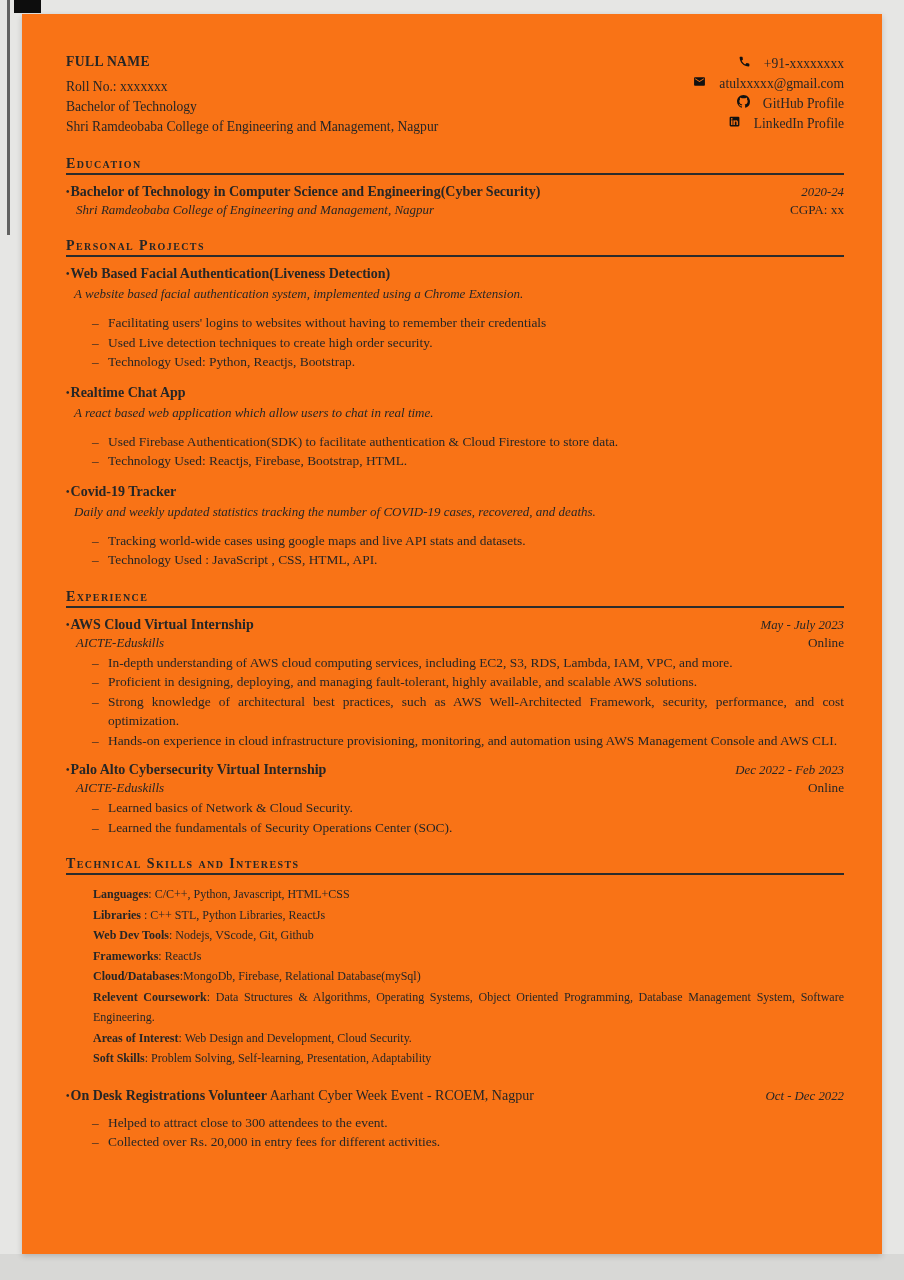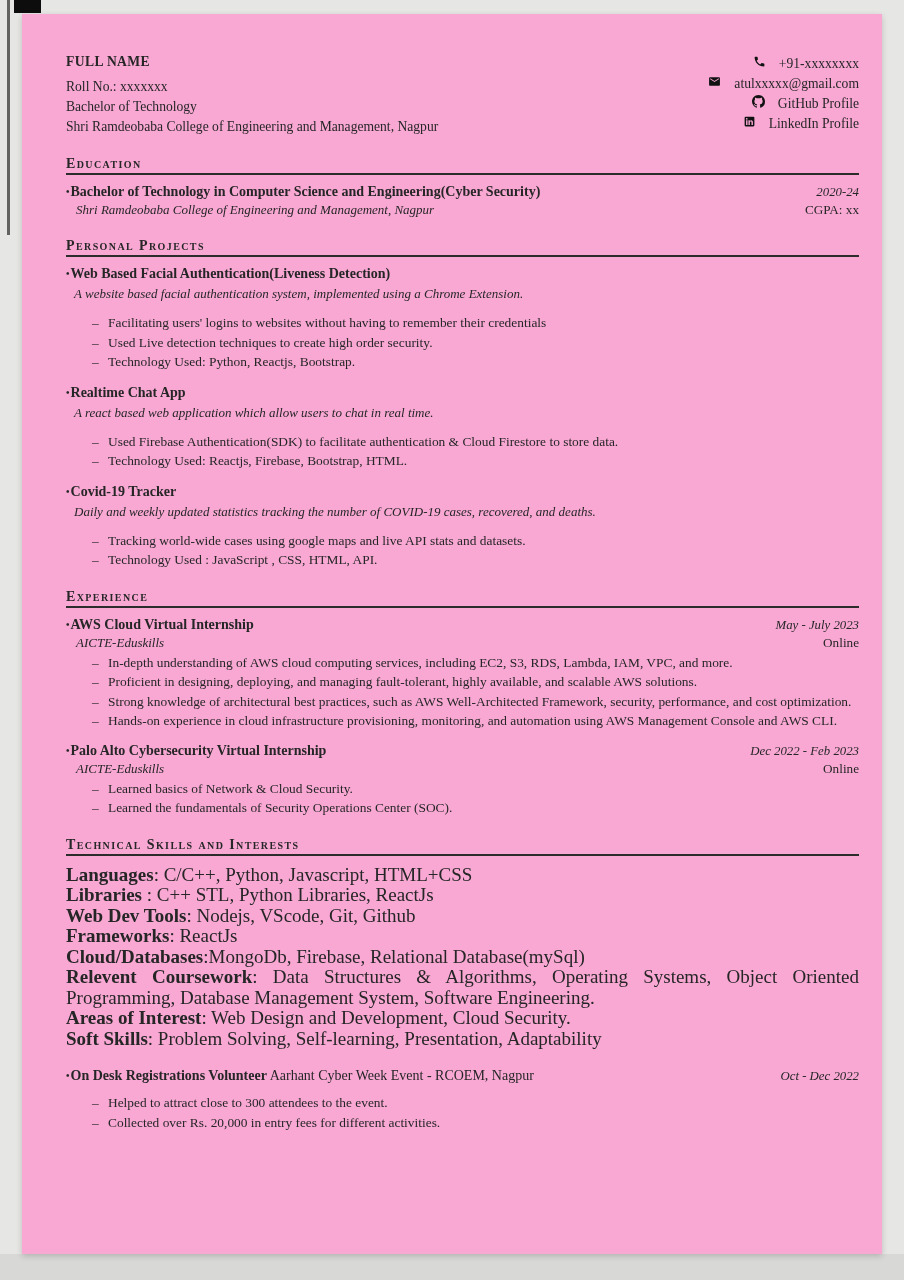--- a/index.html
+++ b/index.html
@@ -2,22 +2,22 @@
 <html><head>
 <meta charset="utf-8">
 <style>
   * { margin:0; padding:0; box-sizing:border-box; }
   html,body { width:904px; height:1280px; }
   body { background:#e6e6e4; font-family:"Liberation Serif","DejaVu Serif",serif; color:#262626; }
   .canvas { position:relative; width:904px; height:1280px; overflow:hidden; }
   .bottom-strip { position:absolute; left:0; bottom:0; width:904px; height:26px; background:#d8d8d6; }
   .page {
     position:absolute; left:22px; top:14px; width:860px; height:1240px;
-    background:#f9a8d4; box-shadow:0 2px 6px rgba(0,0,0,0.18);
-    padding:38px 23px 20px 44px;
+    background:#f97316; box-shadow:0 2px 6px rgba(0,0,0,0.18);
+    padding:38px 38px 20px 44px;
     filter:blur(0.22px);
   }
   .scan-corner { position:absolute; left:14px; top:0; width:27px; height:13px; background:#0d0d0d; z-index:5; }
   .scan-line { position:absolute; left:7px; top:0; width:3px; height:235px; background:#4a4a4a; opacity:.85; z-index:5; }
   .watermark {
     position:absolute; left:-120px; top:560px; width:1150px; text-align:center;
     font-family:"Liberation Sans",sans-serif; font-style:italic; font-weight:bold;
     font-size:150px; letter-spacing:6px; color:rgba(110,110,110,0.12);
     transform:rotate(-55deg); transform-origin:50% 50%; pointer-events:none; white-space:nowrap;
   }
@@ -42,21 +42,21 @@
   .ital { font-size:13px; font-style:italic; line-height:19px; }
   .sub { padding-left:10px; }
   .desc { padding-left:8px; margin-top:2px; margin-bottom:10px; }
   .bullets { margin-top:7px; }
   .b { position:relative; font-size:13.4px; line-height:19.5px; padding-left:42px; text-align:justify; }
   .b::before { content:"–"; position:absolute; left:26px; }
   .proj { margin-bottom:13px; }
   .job { margin-bottom:12px; }
   .job .bullets { margin-top:1px; }
   
-  .skill { font-size:19px; line-height:20.5px; text-align:justify; }
+  .skill { font-size:12px; line-height:20.5px; text-align:justify;margin-left:27px; }
   .skill b { font-weight:bold; }
   .pos-detail { font-weight:normal; }
   .pos .bullets { margin-top:9px; }
 </style>
 </head>
 <body>
 
 <div class="canvas">
   <div class="bottom-strip"></div>
   <div class="scan-corner"></div>

